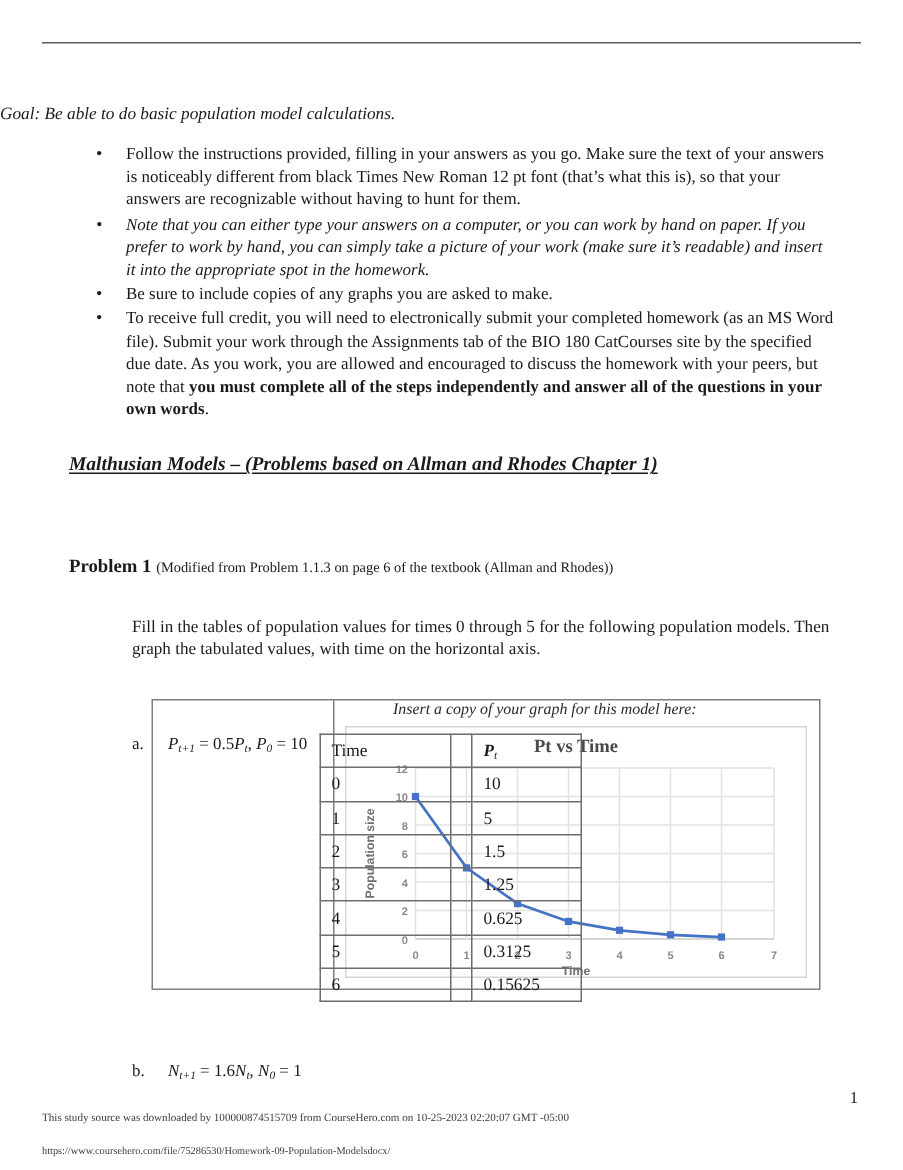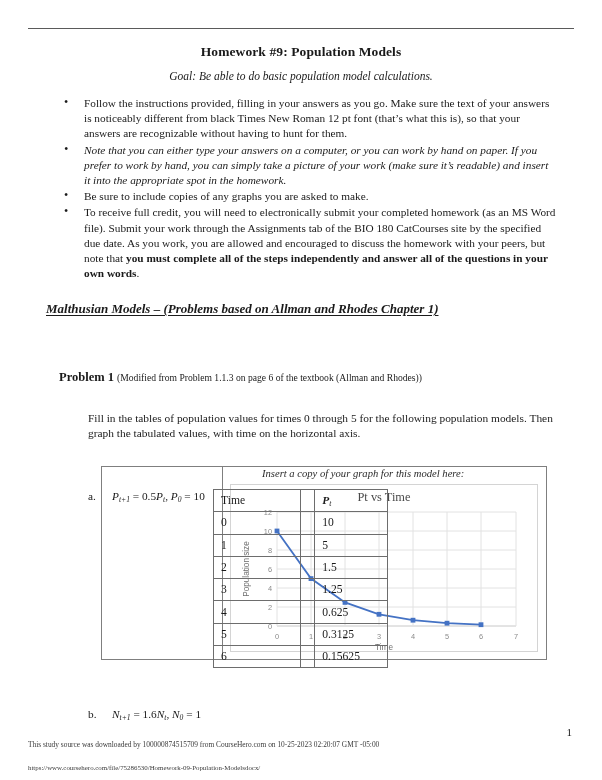--- a/index.html
+++ b/index.html
@@ -38,21 +38,20 @@
     width: 602px;
     text-align: center;
     font-size: 13.5px;
     font-weight: bold;
     letter-spacing: .1px;
   }
   .doc-goal {
     position: absolute;
     left: 0; top: 70px;
     width: 602px;
-    text-align: center;
     font-size: 11.5px;
     font-style: italic;
   }
 
   
   .bullets {
     position: absolute;
     left: 56px;
     top: 96px;
     width: 500px;
@@ -87,21 +86,21 @@
     text-underline-offset: 2px;
   }
 
   
   .problem-head {
     position: absolute;
     left: 46px;
     top: 370px;
     font-size: 12.5px;
   }
-  .problem-head .pnum { font-weight: bold; margin-left: 13px; }
+  .problem-head .pnum { font-weight: bold; }
   .problem-head .pref { font-size: 9.6px; }
 
   .problem-body {
     position: absolute;
     left: 88px;
     top: 411px;
     width: 470px;
     font-size: 11.4px;
     line-height: 15.4px;
   }
@@ -184,20 +183,21 @@
   .hdr-p { font-style: italic; font-weight: bold; font-size: 11.4px; }
 
   
   .chart {
     position: absolute;
     left: 232px;
     top: 486px;
     width: 304px;
     height: 164px;
     z-index: 3;
+    font-weight: bold;
   }
   .chart-title {
     position: absolute;
     left: 0;
     top: 4px;
     width: 304px;
     text-align: center;
     font-size: 12.4px;
     color: #4a4a4a;
   }
@@ -236,21 +236,20 @@
     color: #3a3a3a;
   }
 </style>
 </head>
 <body>
 
 <div class="page">
 
   <div class="top-rule"></div>
 
-  <div class="doc-title">Homework #9: Population Models</div>
   <div class="doc-goal">Goal: Be able to do basic population model calculations.</div>
 
   <div class="bullets">
     <div class="bullet">
       <span class="dot">•</span>
       <span>Follow the instructions provided, filling in your answers as you go. Make sure the text of your answers is noticeably different from black Times New Roman 12 pt font (that’s what this is), so that your answers are recognizable without having to hunt for them.</span>
     </div>
     <div class="bullet ital">
       <span class="dot">•</span>
       <span>Note that you can either type your answers on a computer, or you can work by hand on paper. If you prefer to work by hand, you can simply take a picture of your work (make sure it’s readable) and insert it into the appropriate spot in the homework.</span>

